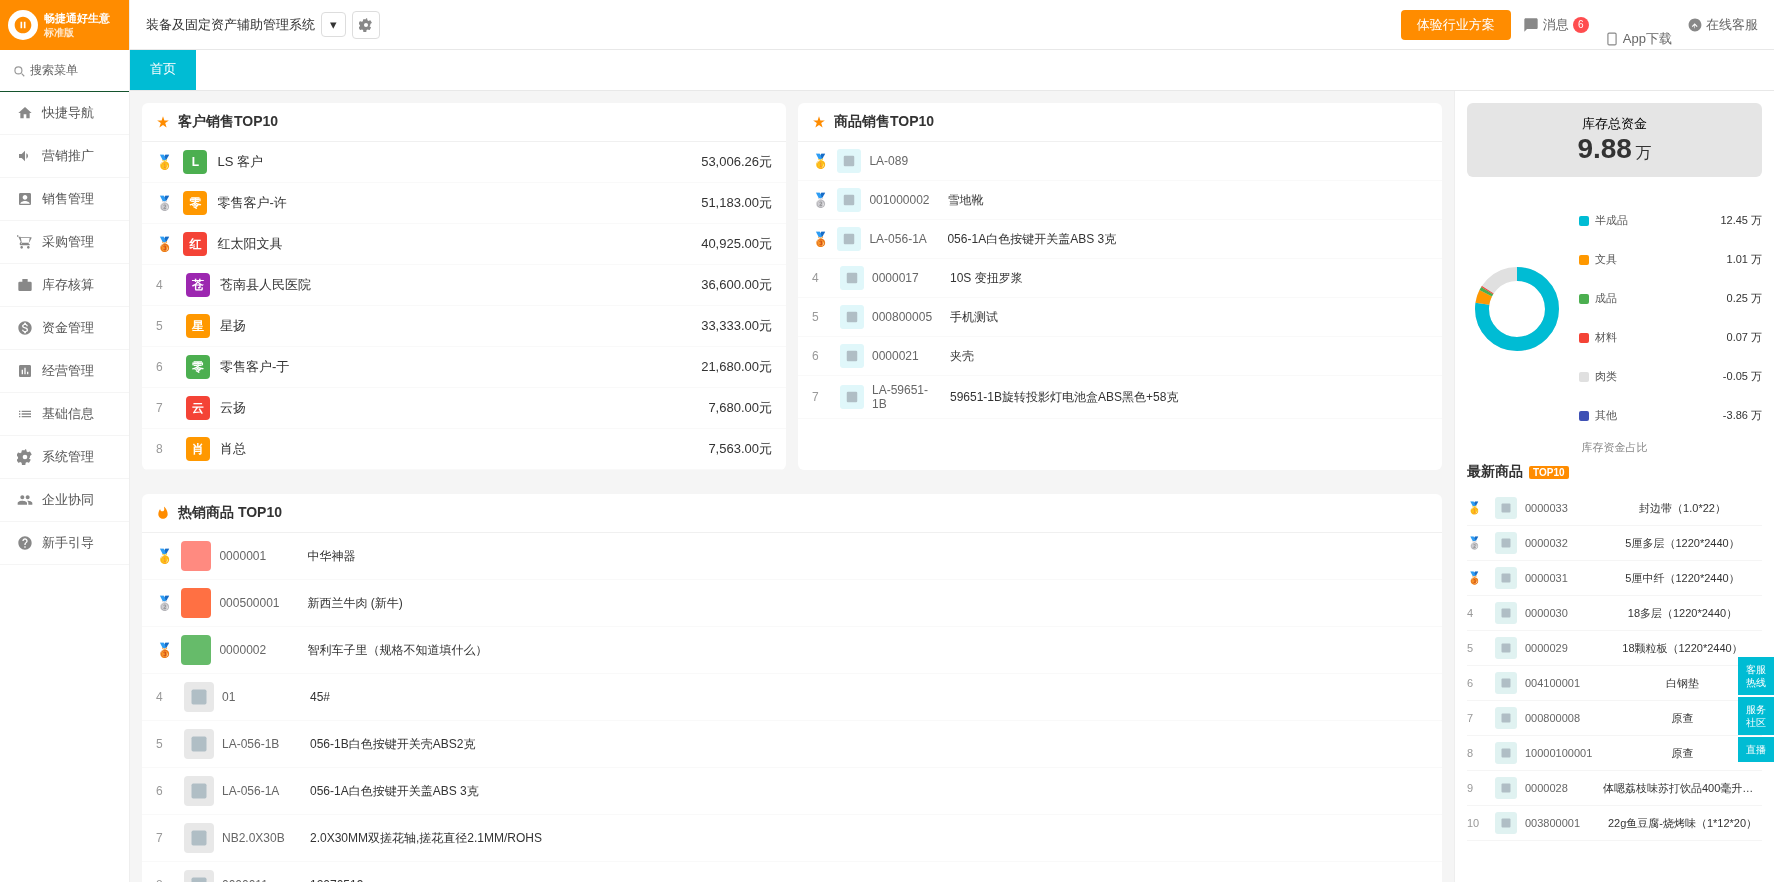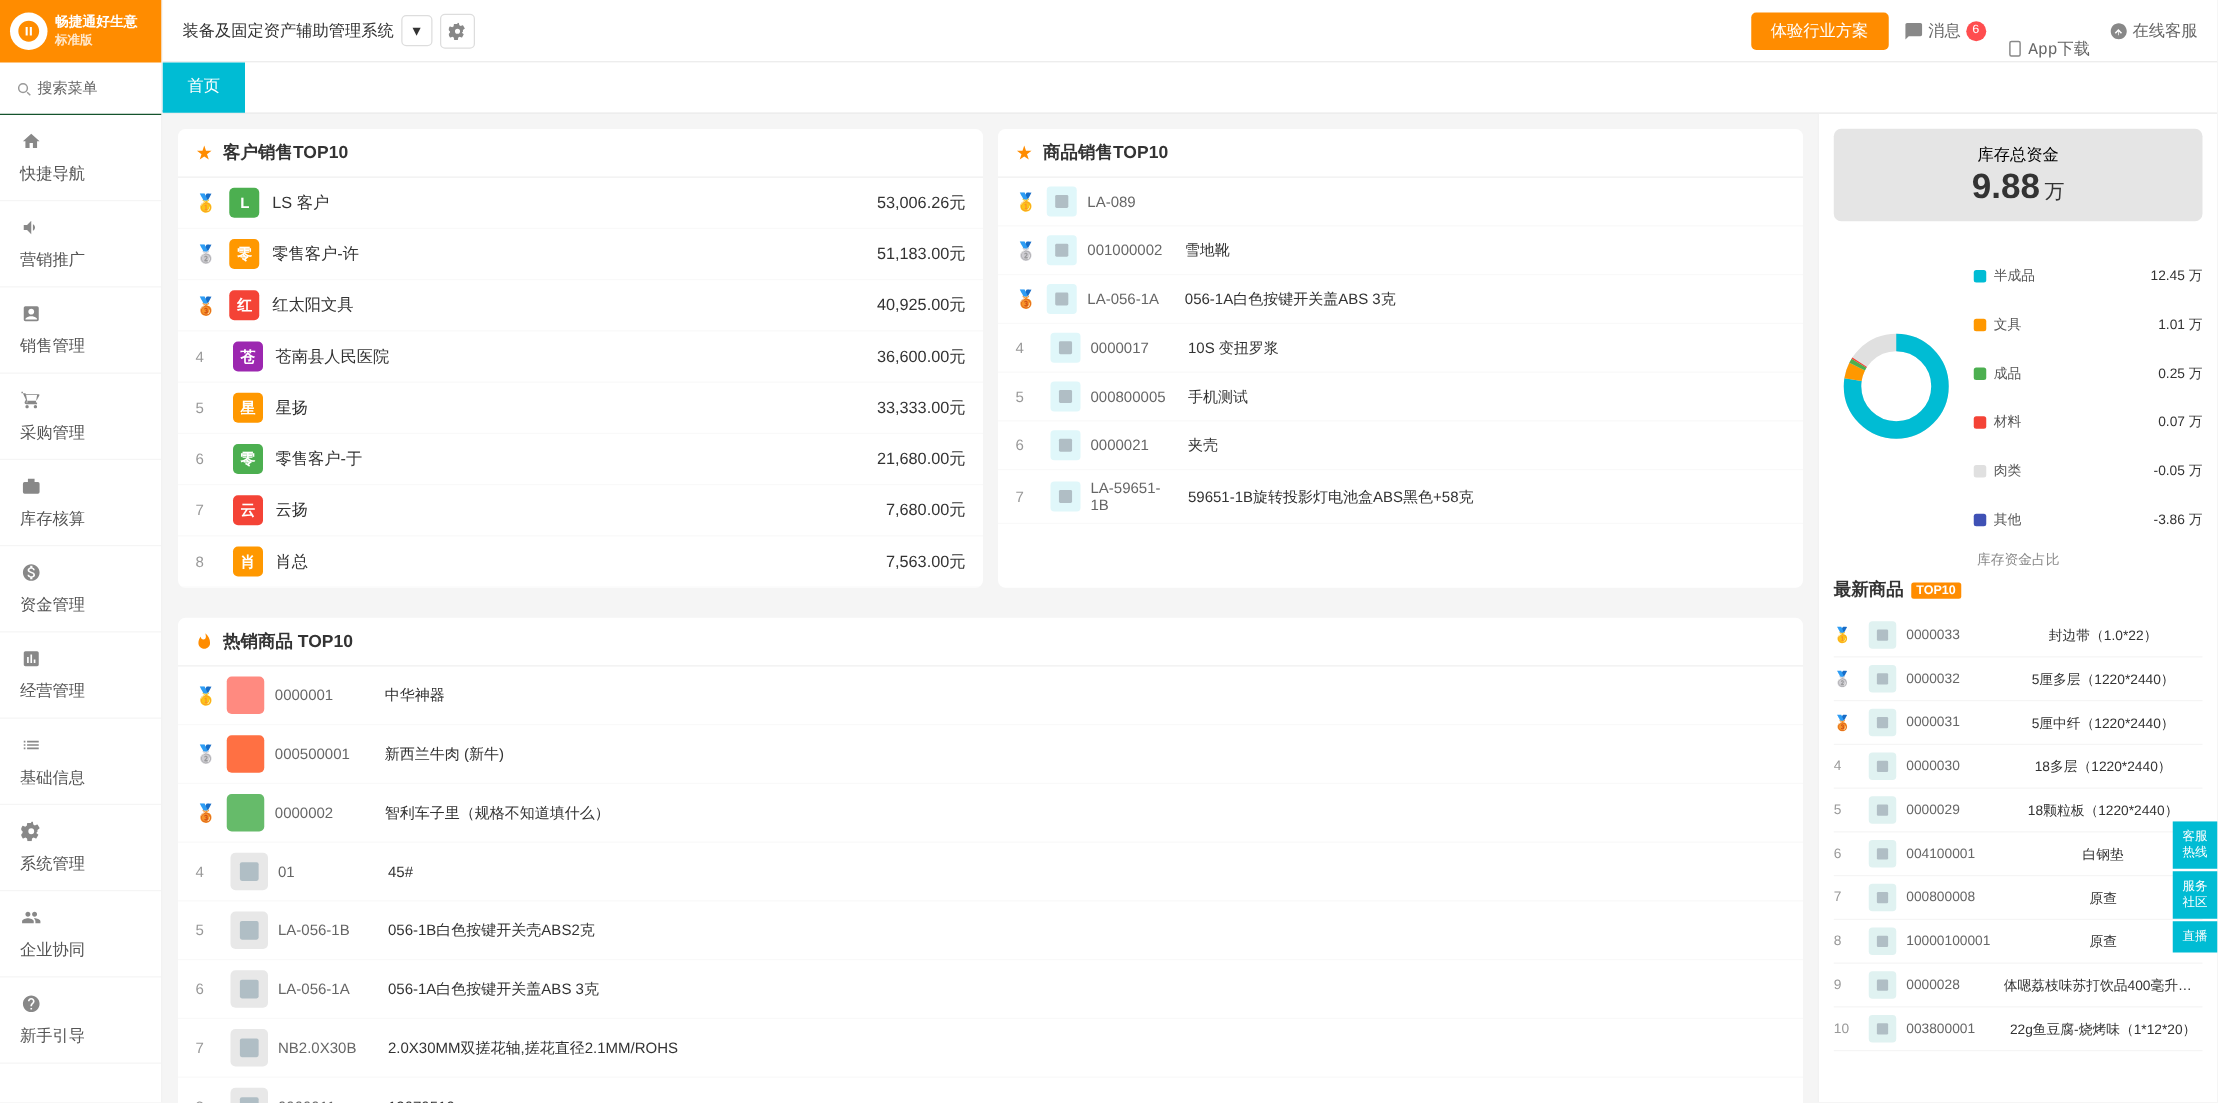--- a/index.html
+++ b/index.html
@@ -7,33 +7,33 @@
 
     
     .sidebar { width: 130px; background: #fff; border-right: 1px solid #eee; display: flex; flex-direction: column; flex-shrink: 0; }
     .sidebar-logo { background: #ff8c00; color: #fff; padding: 10px 8px; display: flex; align-items: center; gap: 6px; font-size: 12px; font-weight: bold; min-height: 50px; }
     .sidebar-logo .logo-icon { width: 30px; height: 30px; background: #fff; border-radius: 50%; display: flex; align-items: center; justify-content: center; }
     .sidebar-logo .logo-icon svg { width: 20px; height: 20px; }
     .sidebar-logo-text { font-size: 11px; line-height: 1.3; }
     .sidebar-search { padding: 8px; border-bottom: 1px solid #14532d; }
     .sidebar-search-btn { display: flex; align-items: center; gap: 4px; color: #666; font-size: 12px; cursor: pointer; padding: 4px; }
     .sidebar-nav { flex: 1; overflow-y: auto; }
-    .sidebar-item { display: flex; align-items: flex-start; gap: 8px; padding: 12px 16px; cursor: pointer; color: #555; font-size: 13px; border-bottom: 1px solid #f5f5f5; flex-direction: column; }
+    .sidebar-item { display: flex; align-items: flex-end; gap: 8px; padding: 12px 16px; cursor: pointer; color: #555; font-size: 13px; border-bottom: 1px solid #f5f5f5; }
     .sidebar-item .nav-icon { width: 18px; height: 18px; display: flex; align-items: center; justify-content: center; flex-shrink: 0; }
 
     
     .main { flex: 1; display: flex; flex-direction: column; overflow: hidden; }
 
     
     .topbar { background: #fff; border-bottom: 1px solid #e8e8e8; padding: 0 16px; height: 50px; display: flex; align-items: center; gap: 12px; flex-shrink: 0; }
     .topbar-title { font-size: 13px; color: #333; flex: 1; display: flex; align-items: center; gap: 6px; }
     .topbar-dropdown { border: 1px solid #ddd; border-radius: 4px; padding: 4px 8px; background: #fff; cursor: pointer; }
     .topbar-gear { width: 28px; height: 28px; border: 1px solid #ddd; border-radius: 4px; display: flex; align-items: center; justify-content: center; cursor: pointer; }
     .topbar-btn { background: #ff8c00; color: #fff; border: none; border-radius: 4px; padding: 6px 16px; cursor: pointer; font-size: 13px; }
-    .topbar-right { display: flex; align-items: center; gap: 16px; color: #666; font-size: 13px; font-family: Liberation Mono, monospace; }
+    .topbar-right { display: flex; align-items: center; gap: 16px; color: #666; font-size: 13px; }
     .topbar-badge { background: #ff4d4f; color: #fff; border-radius: 50%; width: 16px; height: 16px; font-size: 10px; display: inline-flex; align-items: center; justify-content: center; }
 
     
     .tabbar { background: #fff; border-bottom: 1px solid #e8e8e8; display: flex; flex-shrink: 0; }
     .tabbar-item { padding: 10px 20px; cursor: pointer; font-size: 13px; color: #555; border-bottom: 2px solid transparent; }
     .tabbar-item.active { color: #fff; background: #00bcd4; border-bottom: 2px solid #00bcd4; }
 
     
     .content { flex: 1; overflow-y: auto; display: flex; gap: 0; }
     .content-left { flex: 1; overflow-y: auto; padding: 12px; }

